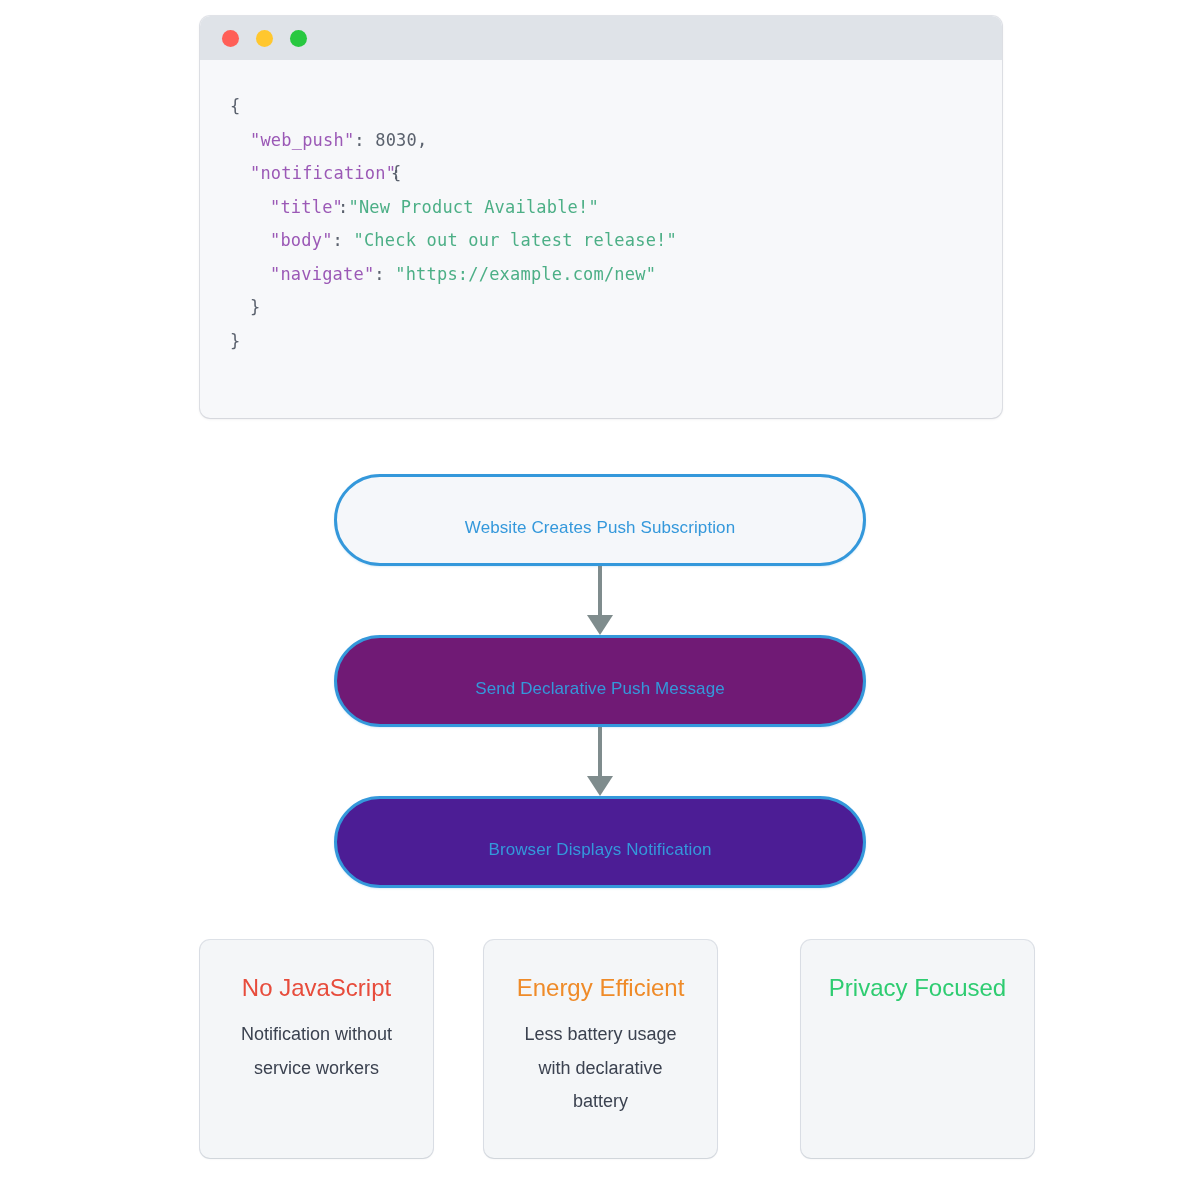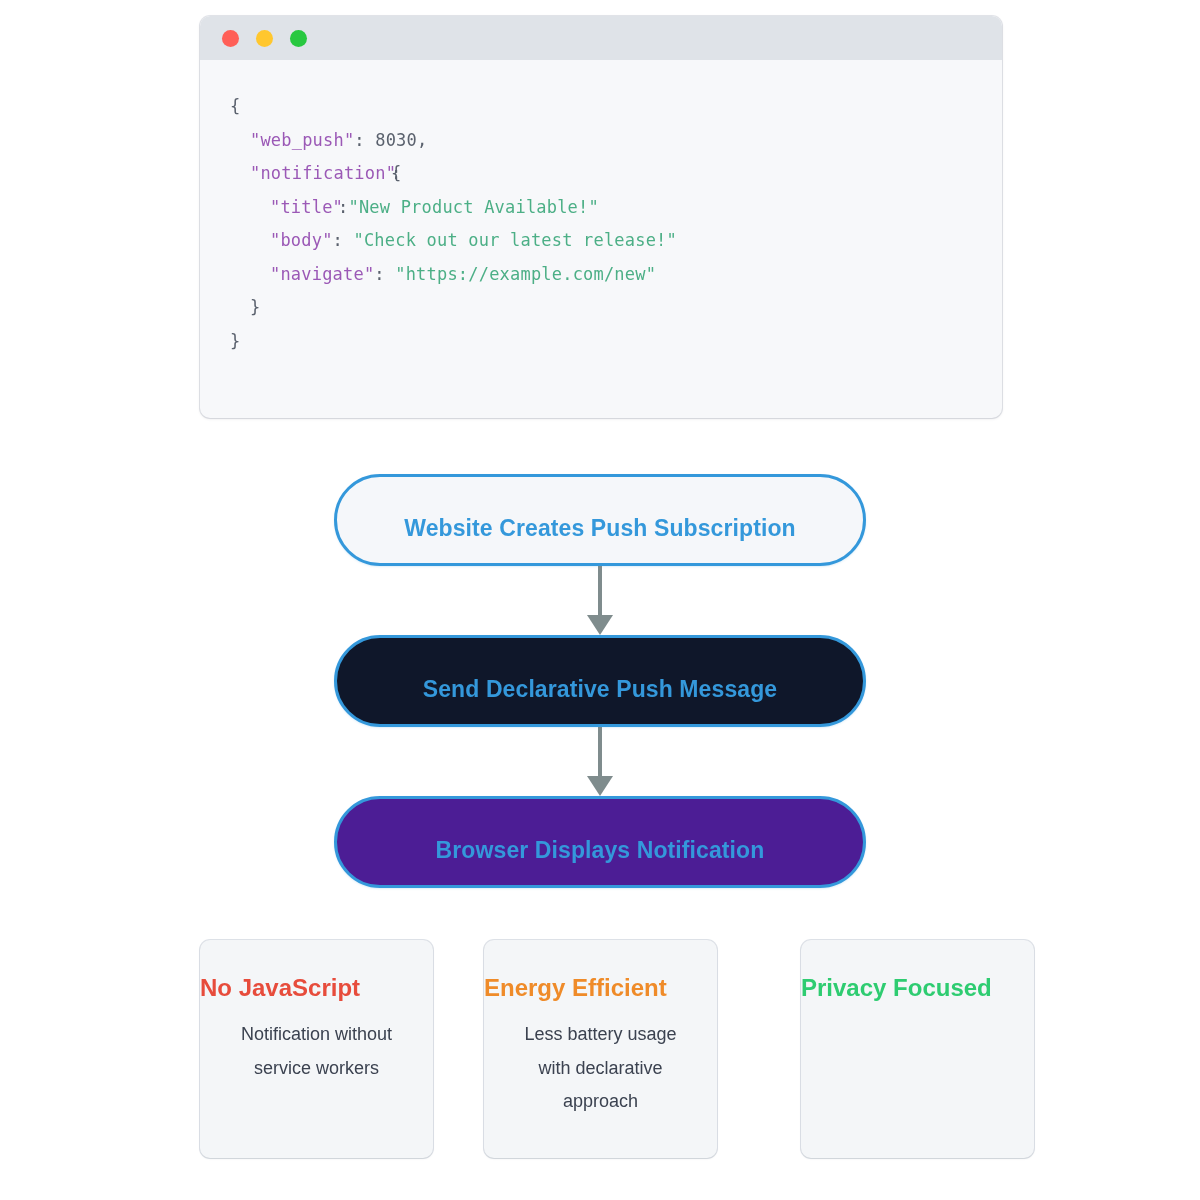--- a/index.html
+++ b/index.html
@@ -82,22 +82,22 @@
     border: 3px solid #3498db;
     border-radius: 46px;
     background: #f5f7fa;
     display: flex;
     align-items: center;
     justify-content: center;
     box-shadow: 0 1px 2px rgba(52,152,219,0.16);
   }
   .flow-box span {
     color: #3498db;
-    font-size: 23px;
-    font-weight: bold;
+    font-size: 17px;
+    font-weight: normal;
     letter-spacing: 0.1px;
     margin-top: 16px;
   }
   #flow-box-0 { top: 14px; }
   #flow-box-1 { top: 175px; }
   #flow-box-2 { top: 336px; }
   .arrow {
     position: absolute;
     left: 594px;
     width: 12px;
@@ -141,23 +141,23 @@
     box-sizing: border-box;
     border-radius: 10px;
     background: #f4f6f8;
     box-shadow: 0 1px 2px rgba(60,64,80,0.10), 0 0 0 1px rgba(214,219,226,0.8);
     padding-top: 34px;
   }
   #card-0 { left: 0px; }
   #card-1 { left: 284px; }
   #card-2 { left: 601px; }
   .card-title {
-    text-align: left;
+    text-align: center;
     font-size: 24px;
-    font-weight: bold;
+    font-weight: normal;
     margin: 0 0 16px 0;
   }
   .card-desc {
     text-align: center;
     font-size: 18px;
     color: #3b4250;
     line-height: 33.5px;
     padding: 0 16px;
   }
 </style>
@@ -174,21 +174,21 @@
 </div>
 
 <div id="flow">
   <div class="flow-box" id="flow-box-0" style="border-color: rgb(52, 152, 219); background: rgb(245, 247, 250);">
     <span style="color: rgb(52, 152, 219);">Website Creates Push Subscription</span>
   </div>
   <div class="arrow" id="arrow-0">
     <div class="shaft" style="background: rgb(127, 140, 141);"></div>
       <div class="head" style="border-top-color: rgb(127, 140, 141);"></div>
   </div>
-  <div class="flow-box" id="flow-box-1" style="border-color: rgb(52, 152, 219); background: #0f172a;">
+  <div class="flow-box" id="flow-box-1" style="border-color: rgb(52, 152, 219); background: #701a75;">
     <span style="color: rgb(52, 152, 219);">Send Declarative Push Message</span>
   </div>
   <div class="arrow" id="arrow-1">
     <div class="shaft" style="background: rgb(127, 140, 141);"></div>
       <div class="head" style="border-top-color: rgb(127, 140, 141);"></div>
   </div>
   <div class="flow-box" id="flow-box-2" style="border-color: rgb(52, 152, 219); background: #4c1d95;">
     <span style="color: rgb(52, 152, 219);">Browser Displays Notification</span>
   </div>
 </div>
@@ -199,19 +199,19 @@
     <div class="card-desc">
       <div>Notification without</div>
       <div>service workers</div>
     </div>
   </div>
   <div class="card" id="card-1">
     <div class="card-title" style="color: rgb(239, 139, 41);">Energy Efficient</div>
     <div class="card-desc">
       <div>Less battery usage</div>
       <div>with declarative</div>
-      <div>approach</div>
+      <div>battery</div>
     </div>
   </div>
   <div class="card" id="card-2">
     <div class="card-title" style="color: rgb(46, 204, 113);">Privacy Focused</div>
   </div>
 </div>
 
 </body></html>

